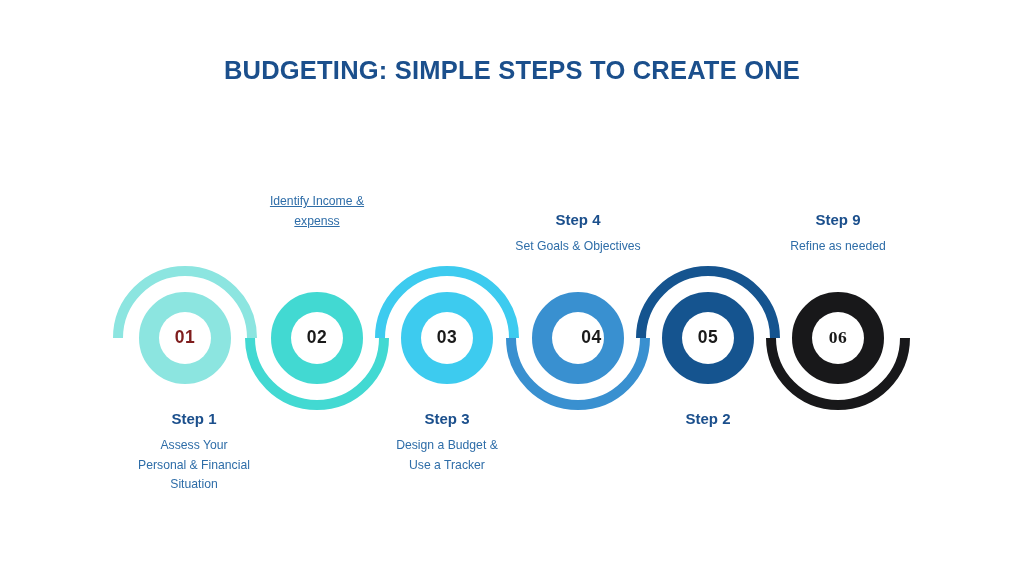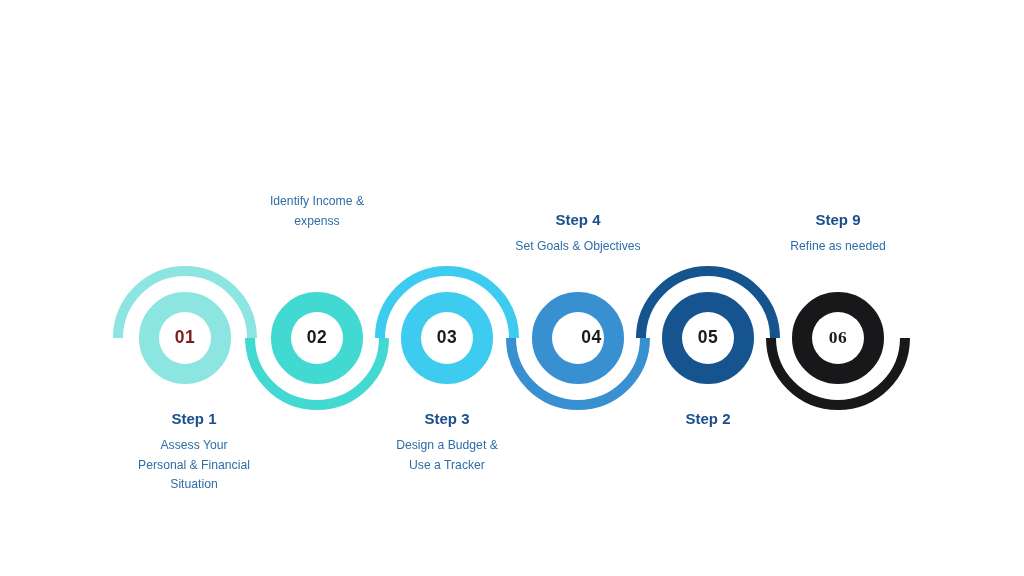--- a/index.html
+++ b/index.html
@@ -96,20 +96,21 @@
     white-space: pre-line;
   }
   .label.above { }
   .label.below { }
 </style>
 </head>
 <body>
 
 <div id="canvas">
 
+  <div class="title">BUDGETING: SIMPLE STEPS TO CREATE ONE</div>
 
   <svg id="wave" viewBox="0 0 1024 576">
     <g id="wave-arcs">
         <path d="M 118 338 A 67 67 0 0 1 252 338" fill="none" stroke="#8CE5E0" stroke-width="10" stroke-linecap="butt"></path>
         <path d="M 250 338 A 67 67 0 0 0 384 338" fill="none" stroke="#42D9D2" stroke-width="10" stroke-linecap="butt"></path>
         <path d="M 380 338 A 67 67 0 0 1 514 338" fill="none" stroke="#3DCBEF" stroke-width="10" stroke-linecap="butt"></path>
         <path d="M 511 338 A 67 67 0 0 0 645 338" fill="none" stroke="#3990D0" stroke-width="10" stroke-linecap="butt"></path>
         <path d="M 641 338 A 67 67 0 0 1 775 338" fill="none" stroke="#15548F" stroke-width="10" stroke-linecap="butt"></path>
         <path d="M 771 338 A 67 67 0 0 0 905 338" fill="none" stroke="#18181A" stroke-width="10" stroke-linecap="butt"></path>
       </g>
@@ -156,21 +157,21 @@
       </div>
     </div>
   <div id="labels">
       <div class="label below" style="left: 194px; top: 410px;">
         <div class="step-title" style="color: rgb(27, 79, 140);">Step 1</div>
         <div class="step-desc" style="color: rgb(46, 109, 168);">Assess Your
 Personal &amp; Financial
 Situation</div>
       </div>
       <div class="label above" style="left: 317px; top: 192px;">
-        <div class="step-desc" style="color: rgb(46, 109, 168);">Identify Income &amp;
+        <div class="step-desc" style="color: rgb(46, 109, 168); text-decoration: underline;">Identify Income &amp;
 expenss</div>
       </div>
       <div class="label below" style="left: 447px; top: 410px;">
         <div class="step-title" style="color: rgb(27, 79, 140);">Step 3</div>
         <div class="step-desc" style="color: rgb(46, 109, 168);">Design a Budget &amp;
 Use a Tracker</div>
       </div>
       <div class="label above" style="left: 578px; top: 211px;">
         <div class="step-title" style="color: rgb(27, 79, 140);">Step 4</div>
         <div class="step-desc" style="color: rgb(46, 109, 168);">Set Goals &amp; Objectives</div>

